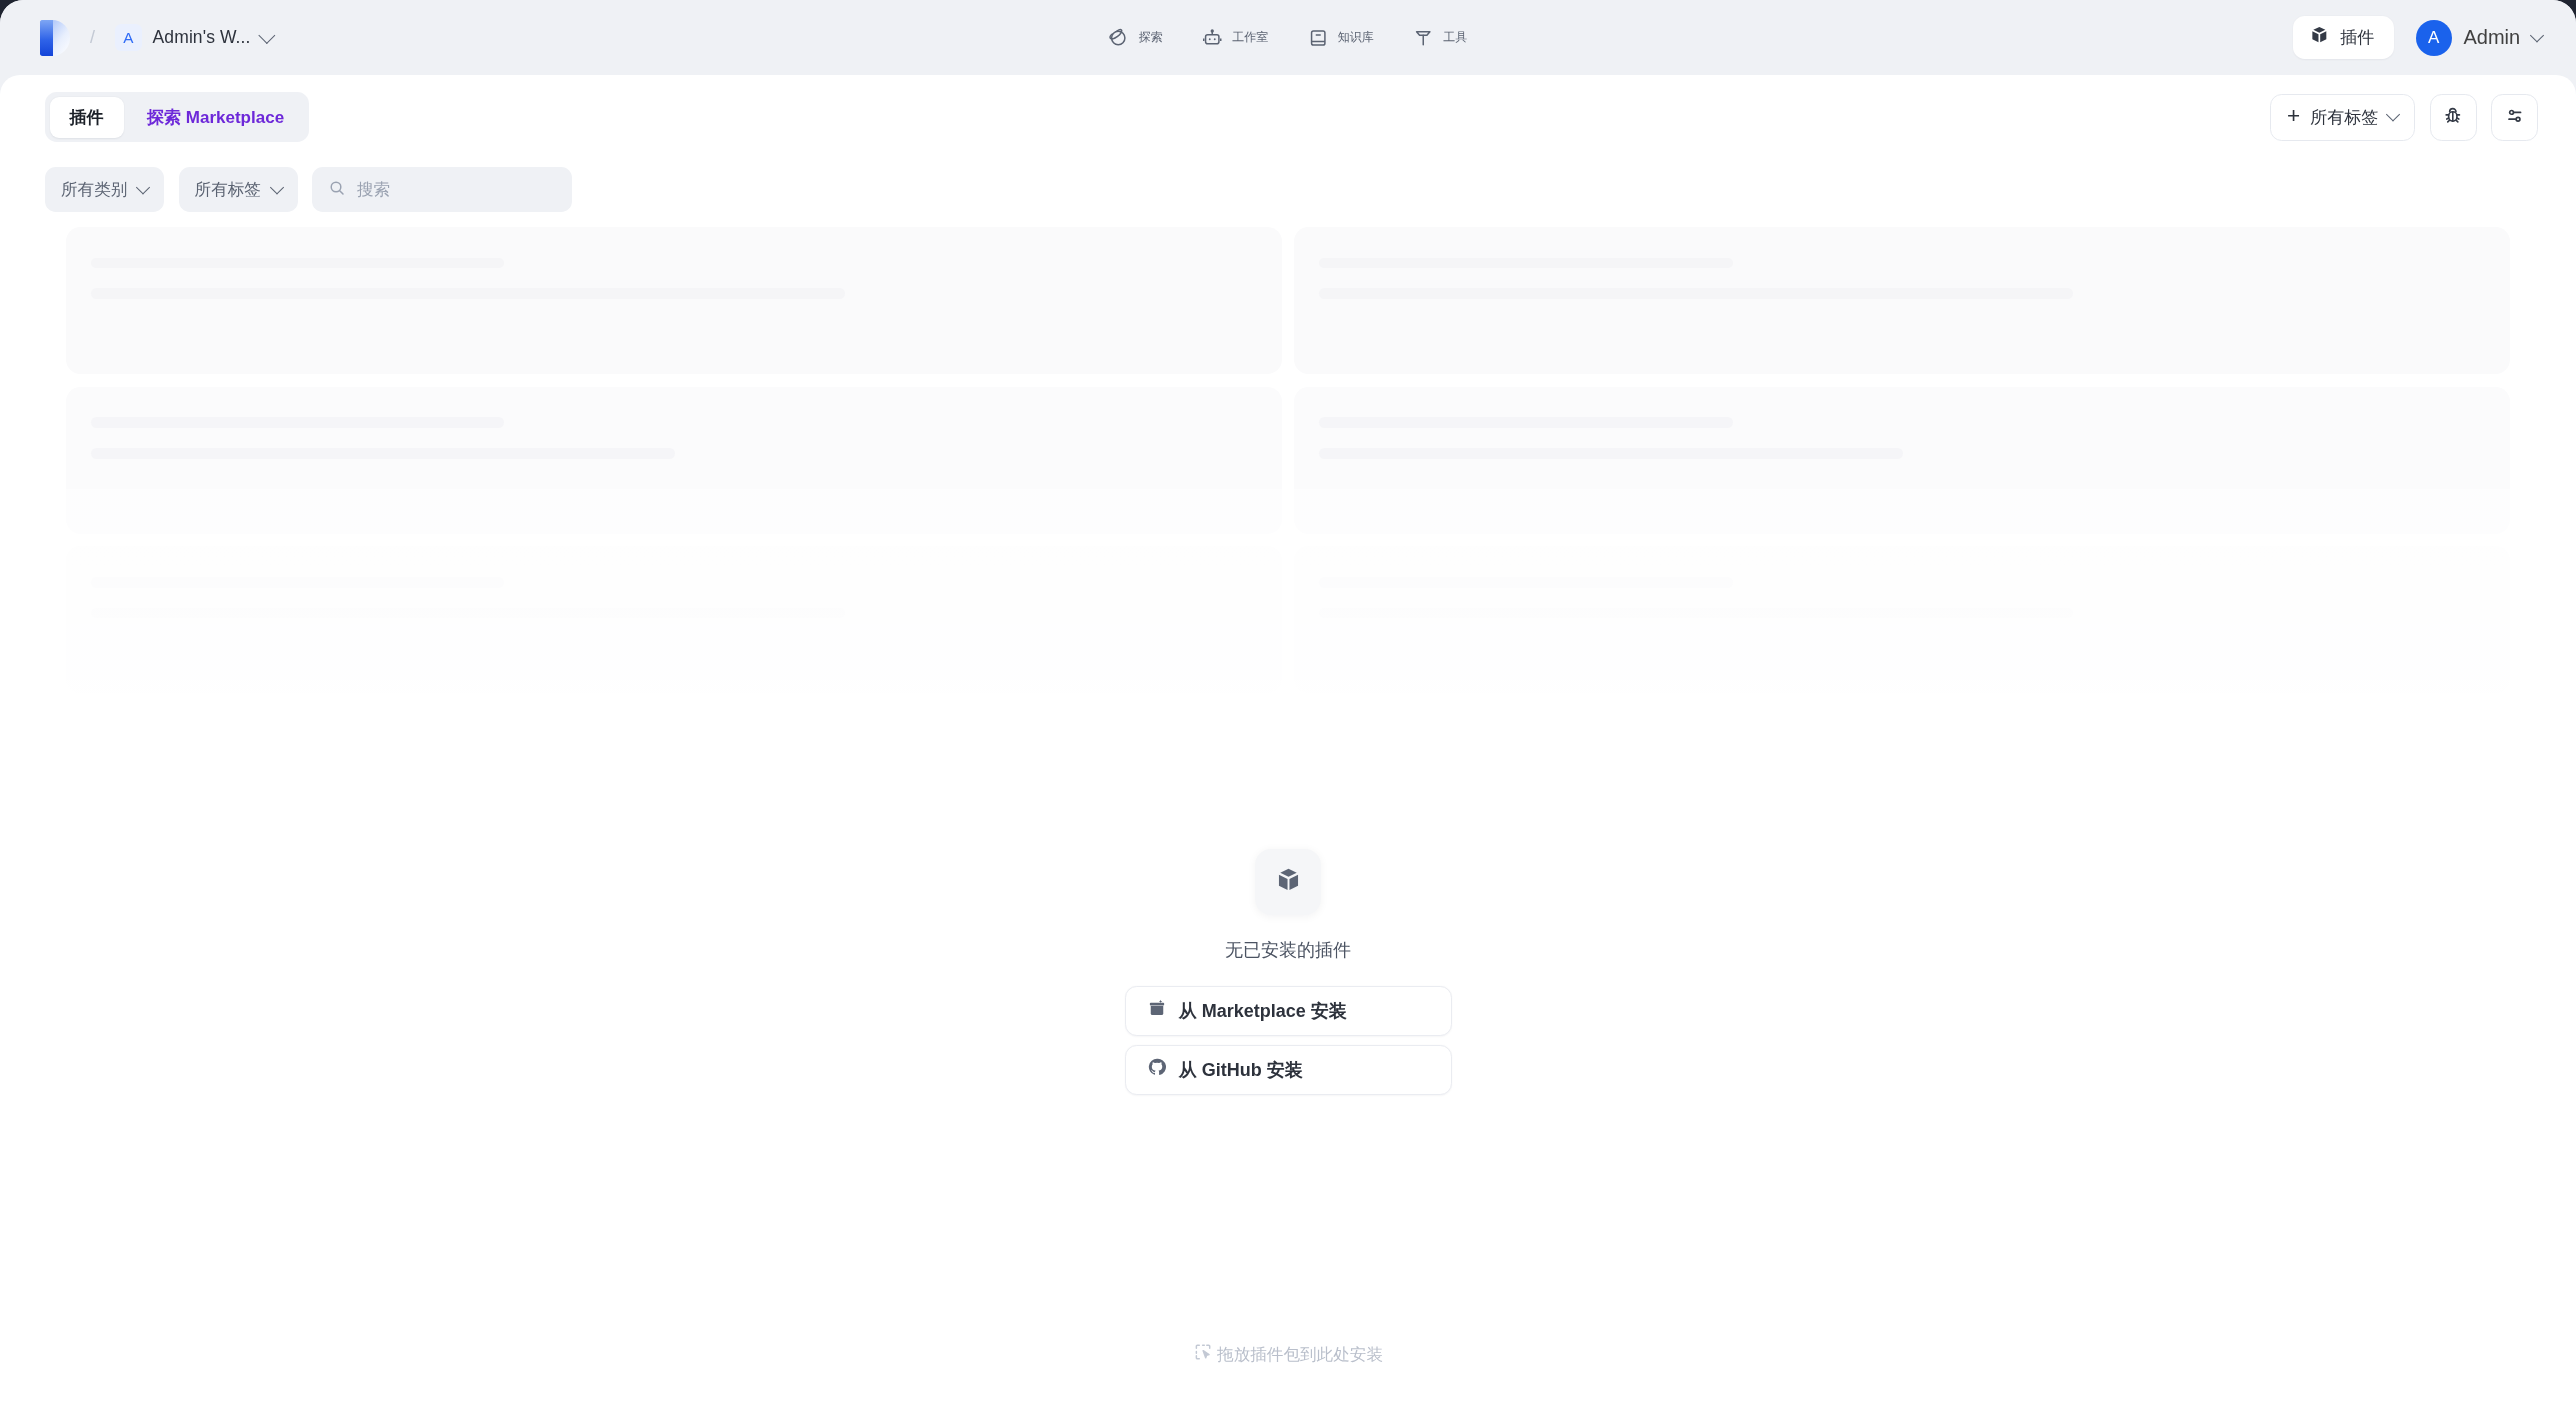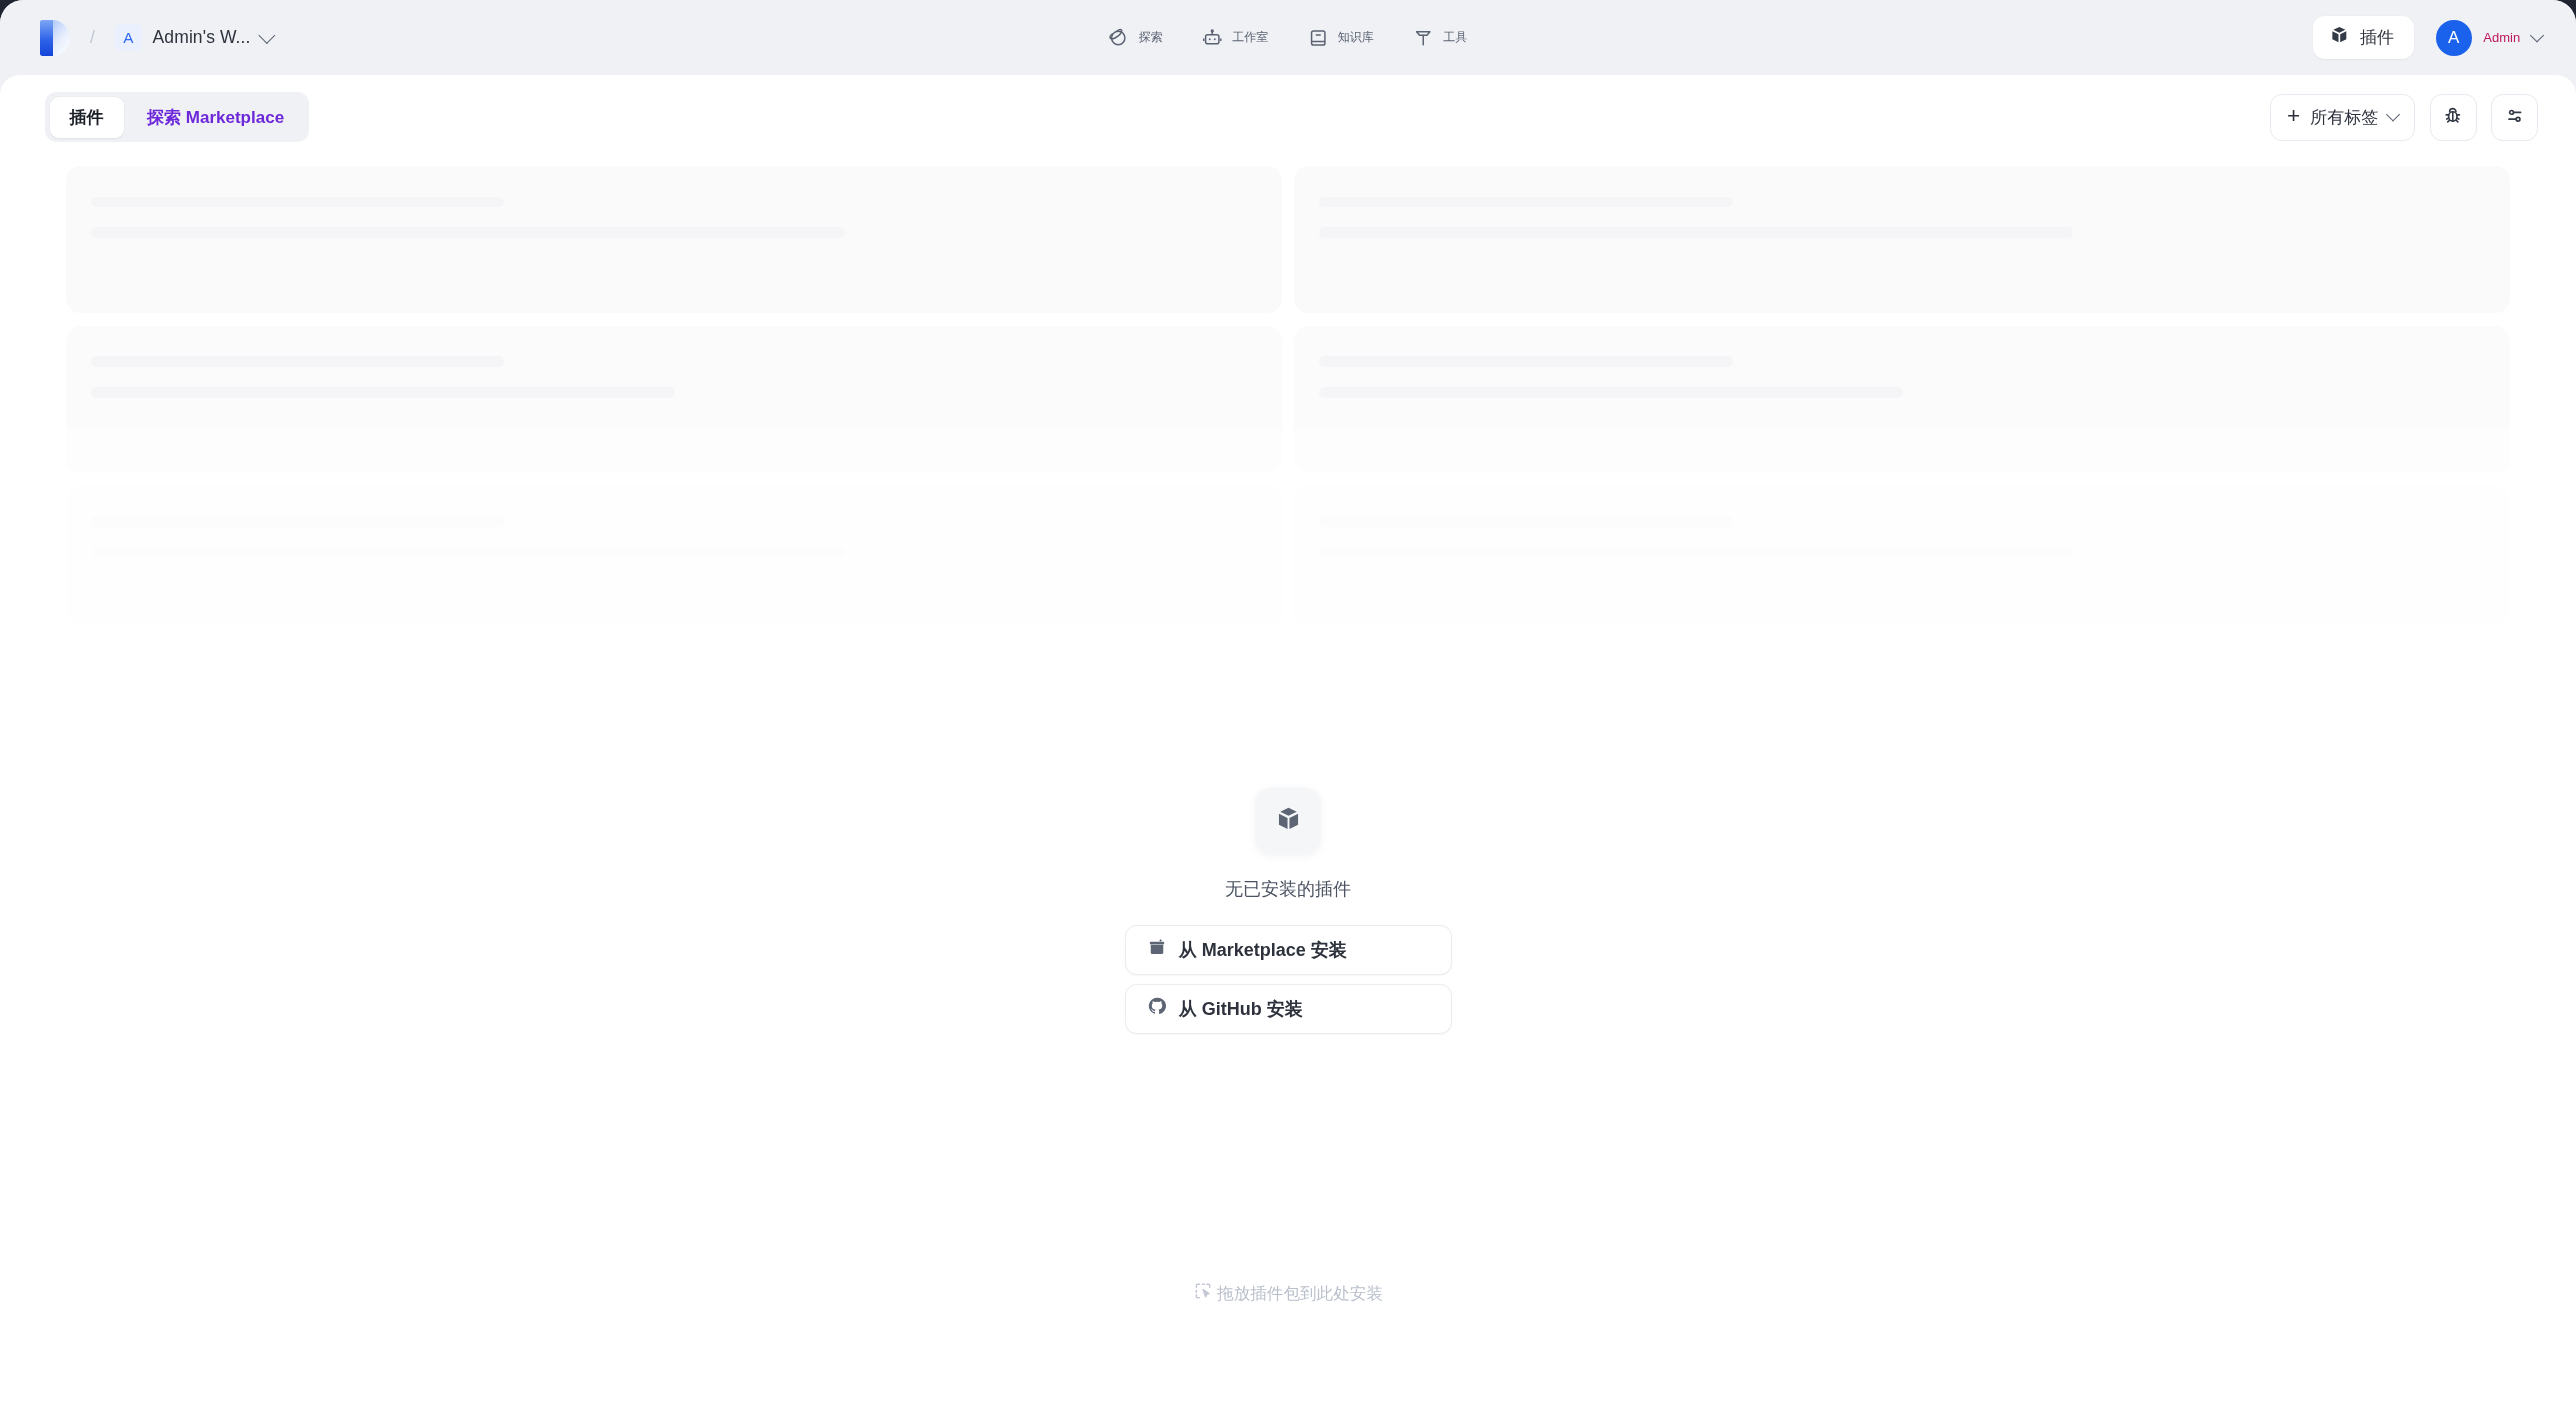--- a/index.html
+++ b/index.html
@@ -152,21 +152,21 @@
     cursor: pointer;
   }
   .user-avatar {
     width: 36px; height: 36px;
     border-radius: 50%;
     background: #1a62ec;
     color: #fff;
     font-size: 17px;
     display: flex; align-items: center; justify-content: center;
   }
-  .user-name { font-size: 13px; color: #be185d; }
+  .user-name { font-size: 20px; color: #404040; }
 
   
   .panel {
     position: relative;
     margin: 0 0 0 0;
     height: 1327px;
     background: #ffffff;
     border-radius: 20px 20px 0 0;
     overflow: hidden;
   }
@@ -482,20 +482,39 @@
               <circle cx="8.4" cy="8.2" r="2.1"></circle>
                 <path d="M11.4 8.2h7"></path>
               <circle cx="15.6" cy="15.8" r="2.1"></circle>
                 <path d="M12.6 15.8h-7"></path>
             </svg>
           </span>
         </div>
       </div>
     </div>
 
+    <div class="filterbar">
+      <div class="filter-chip">
+        <span>所有类别</span>
+        <span class="chev sm"></span>
+      </div>
+      <div class="filter-chip">
+        <span>所有标签</span>
+        <span class="chev sm"></span>
+      </div>
+      <div class="search-box">
+        <span>
+          <svg width="18" height="18" viewBox="0 0 24 24" fill="none" stroke="#9aa2b1" stroke-width="2" stroke-linecap="round">
+            <circle cx="10.7" cy="10.7" r="6.4"></circle>
+              <path d="M15.6 15.6 20 20"></path>
+          </svg>
+        </span>
+        <input type="text" placeholder="搜索" style="">
+      </div>
+    </div>
 
     <div class="content">
 
       <div class="skeleton-grid">
         <div class="sk-card">
             <div class="sk-line w1"></div>
             <div class="sk-line w2"></div>
           </div>
         <div class="sk-card">
             <div class="sk-line w1"></div>

